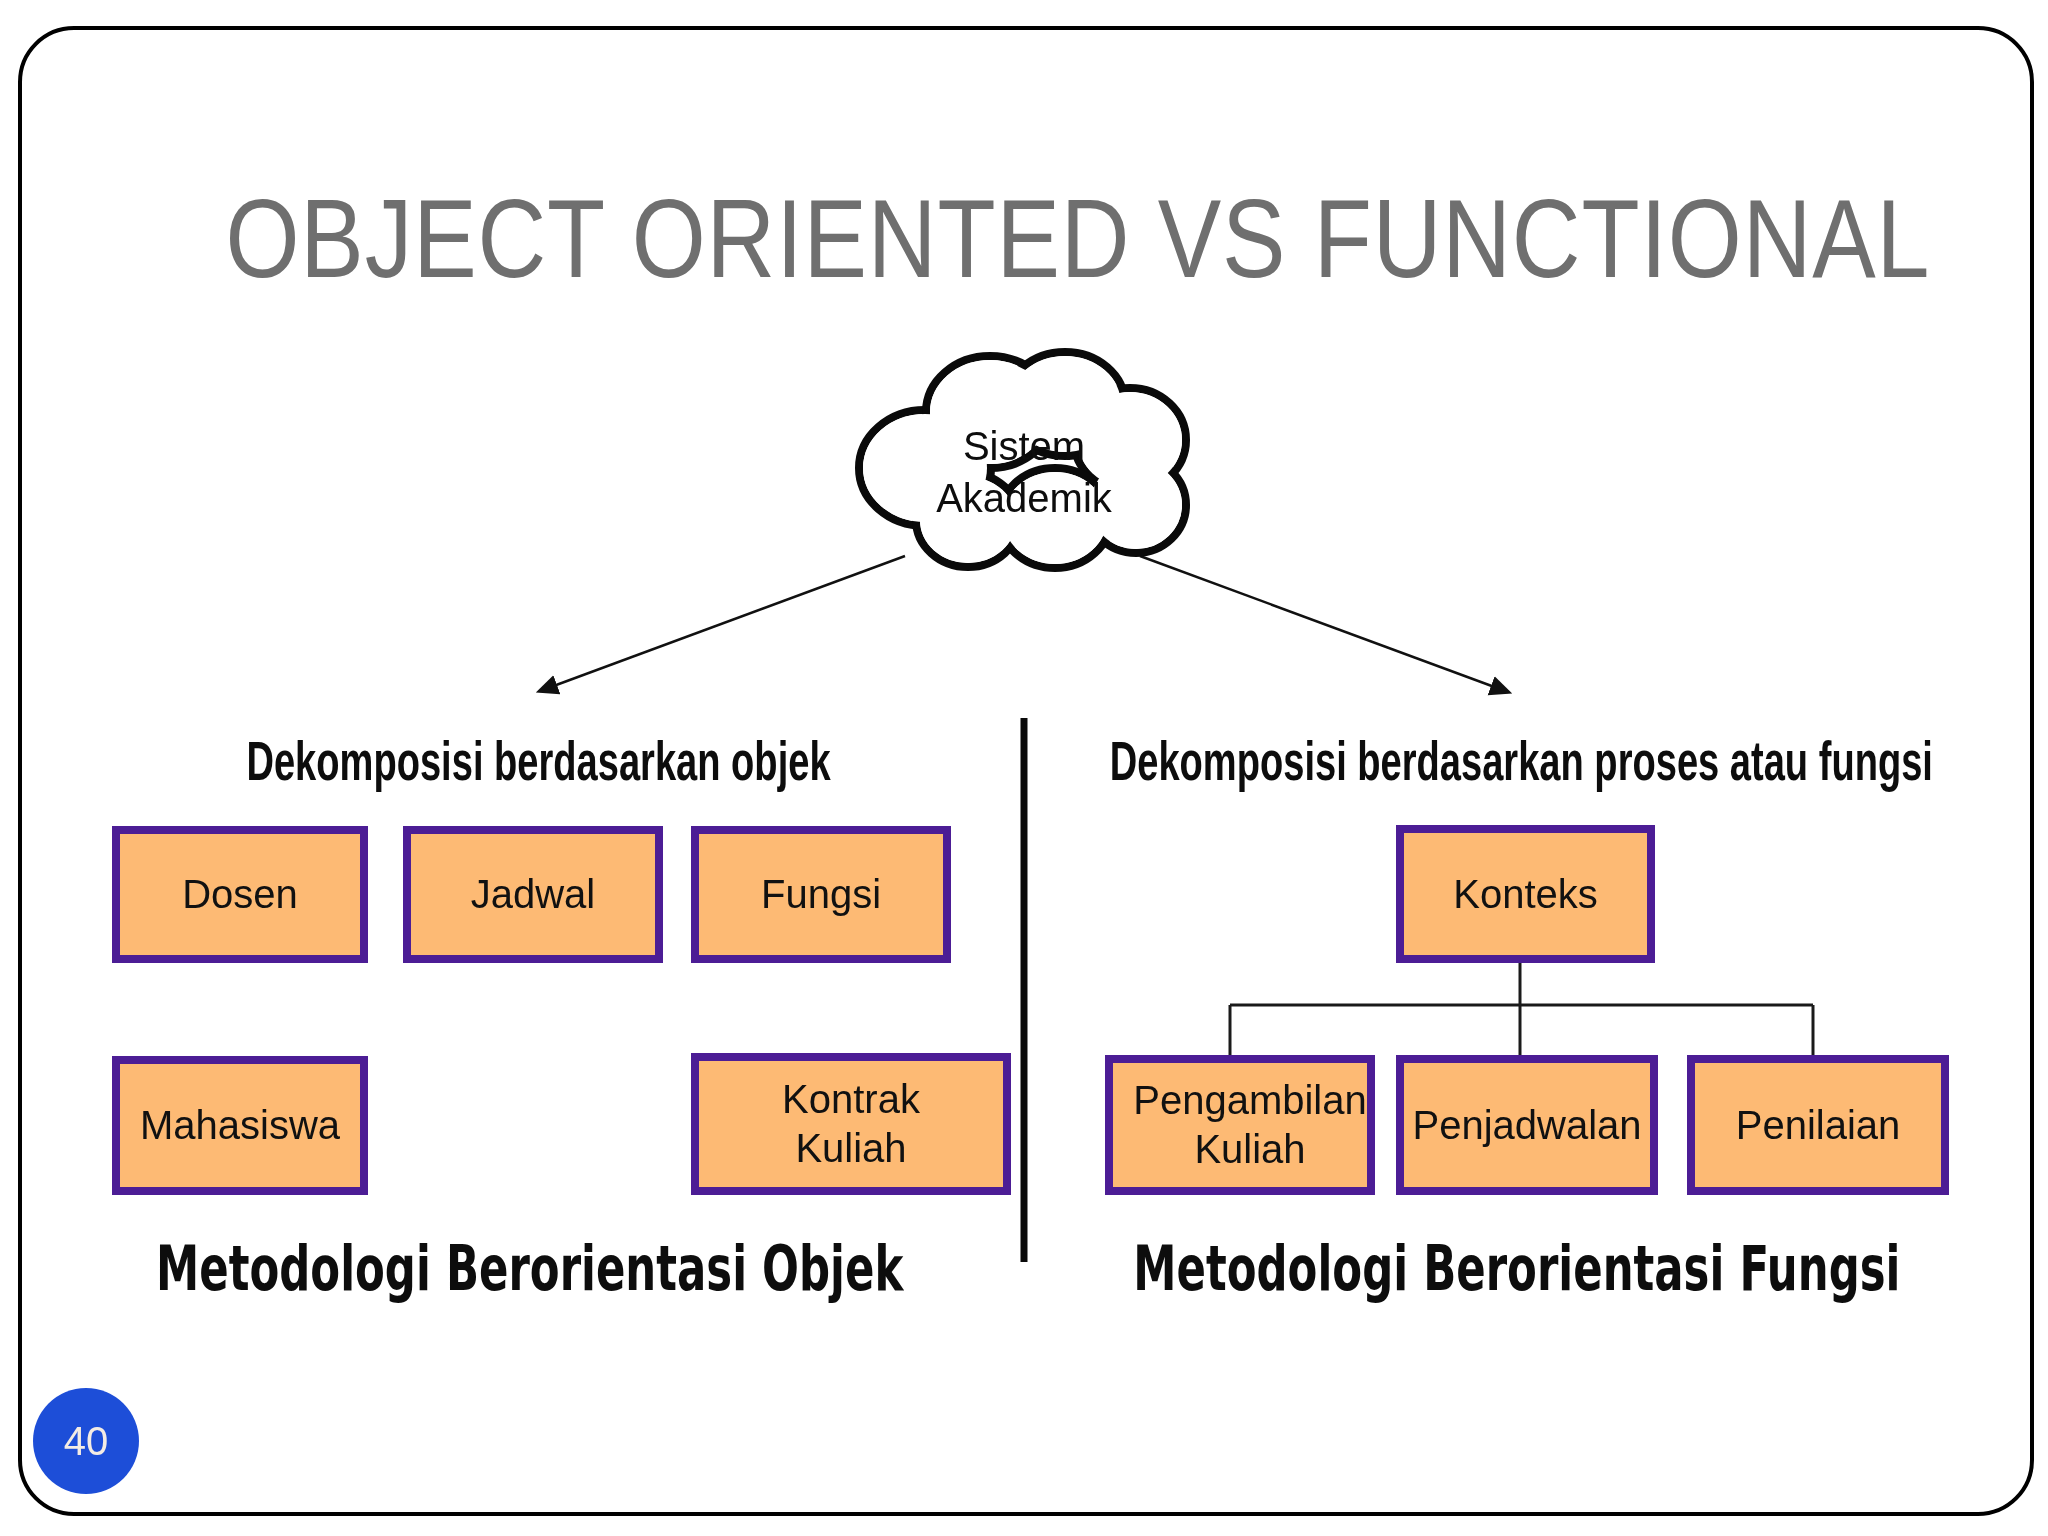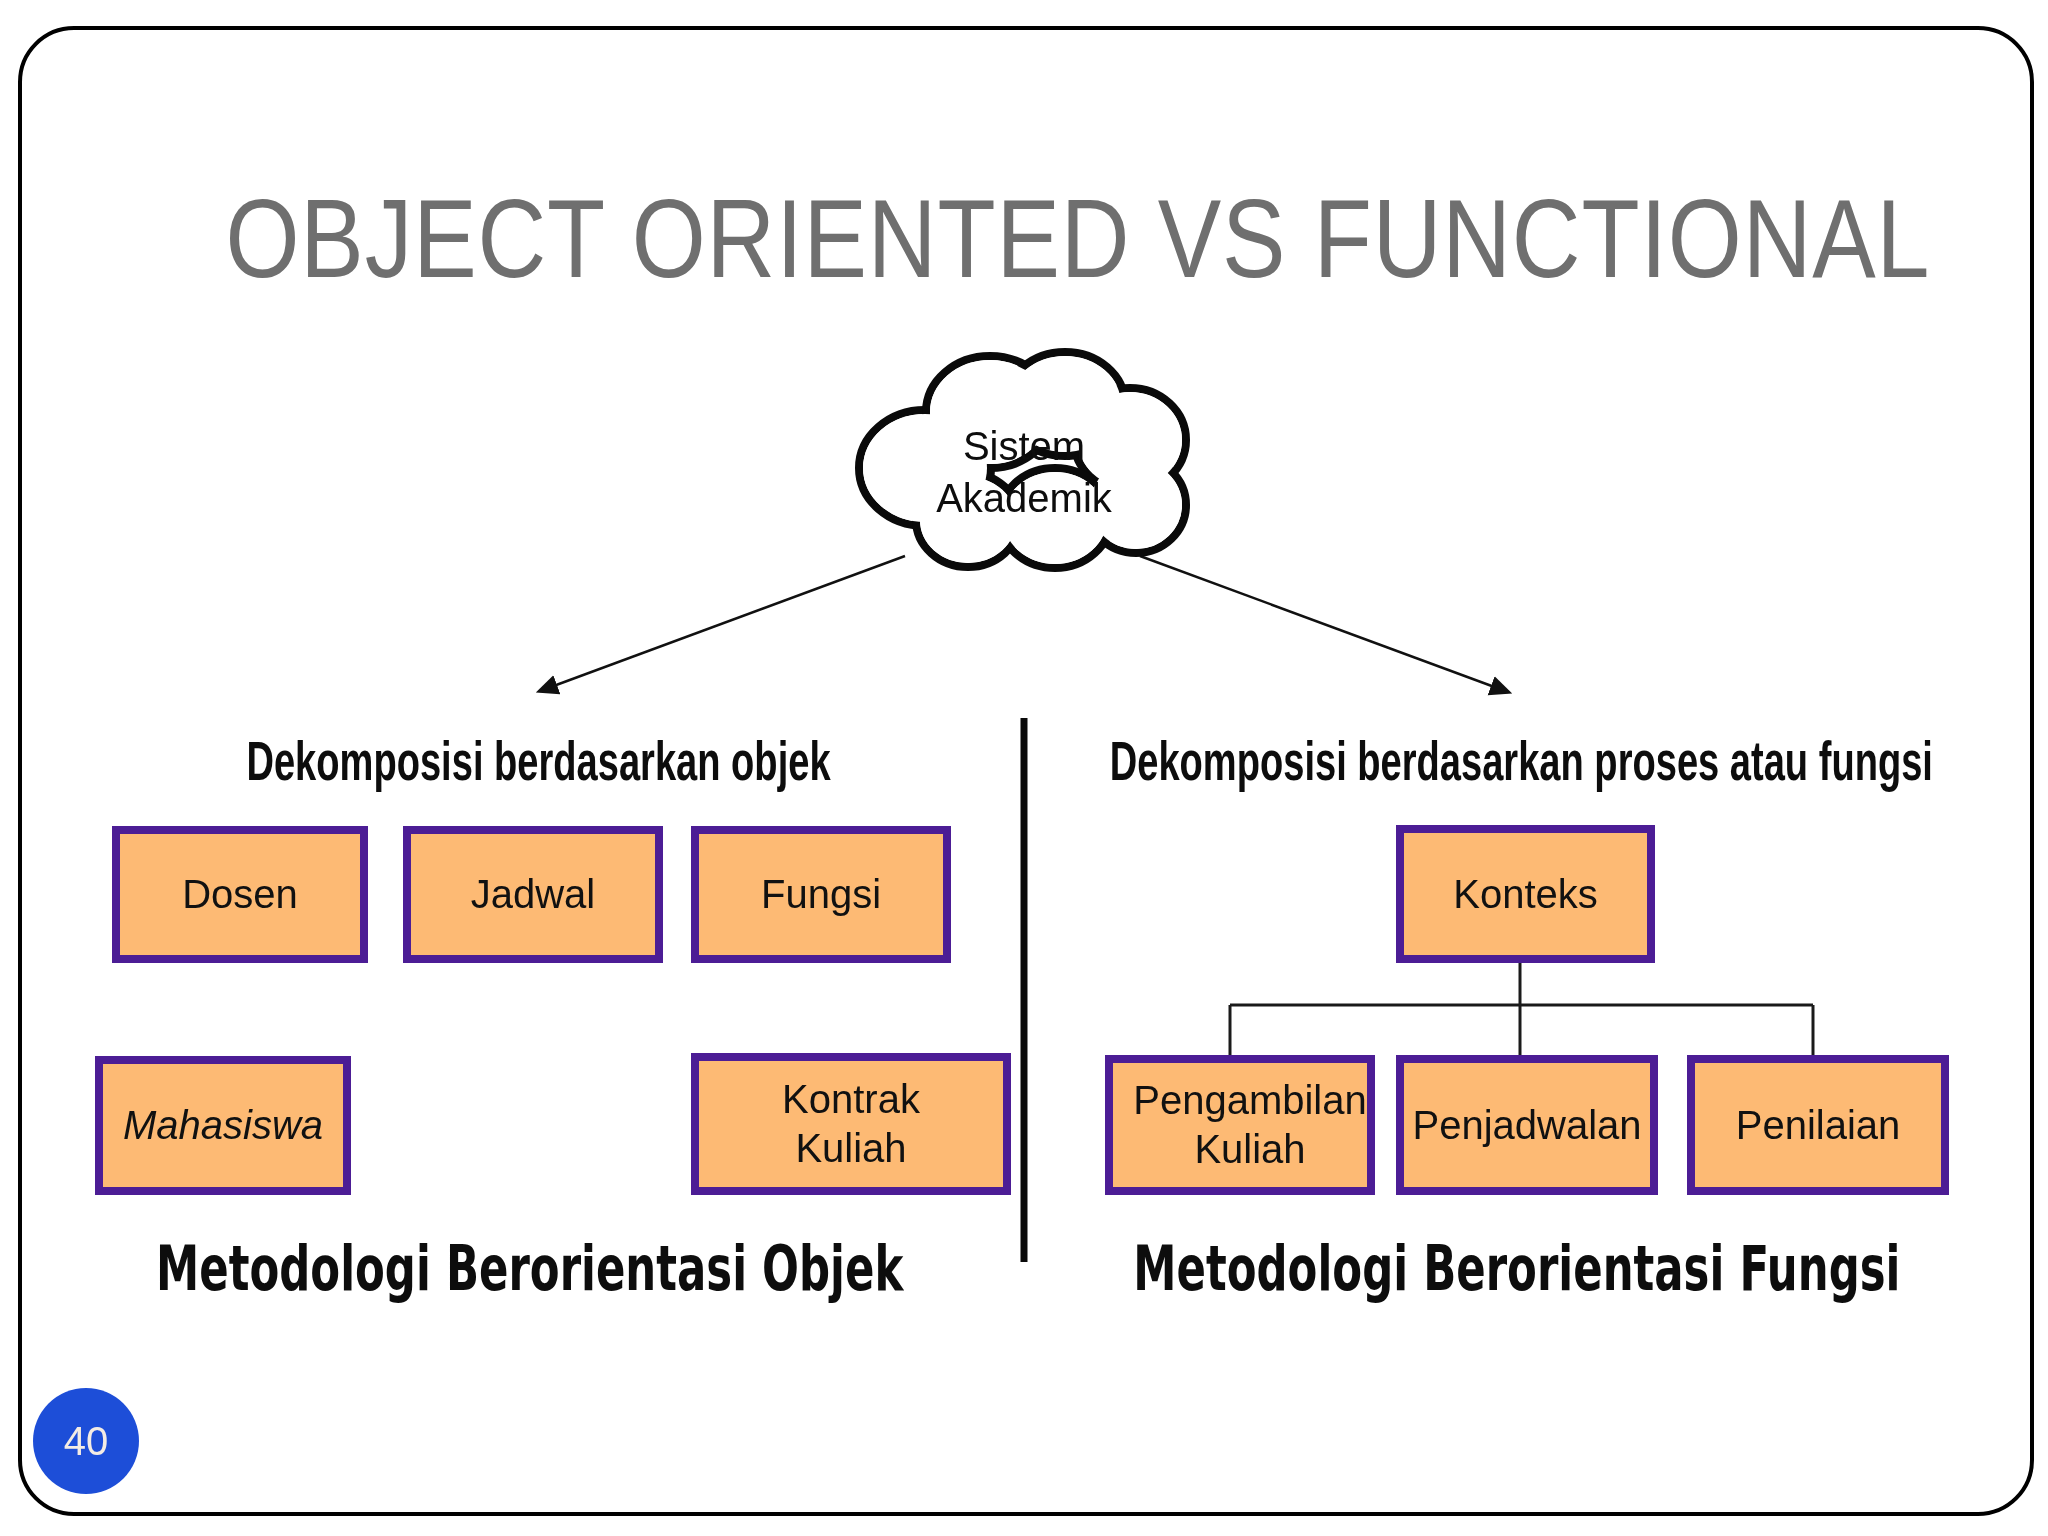--- a/index.html
+++ b/index.html
@@ -110,21 +110,21 @@
 
   <div class="node" style="left:112px; top:826px; width:240px; height:121px;">
     <span>Dosen</span>
   </div>
   <div class="node" style="left:403px; top:826px; width:244px; height:121px;text-align:right;">
     <span>Jadwal</span>
   </div>
   <div class="node" style="left:691px; top:826px; width:244px; height:121px;">
     <span>Fungsi</span>
   </div>
-  <div class="node" style="left:95px; top:1056px; width:240px; height:123px;font-style:italic;">
+  <div class="node" style="left:112px; top:1056px; width:240px; height:123px;">
     <span>Mahasiswa</span>
   </div>
   <div class="node" style="left:691px; top:1053px; width:244px; height:126px; padding:0 30px;">
     <span style="white-space:normal;">Kontrak Kuliah</span>
   </div>
 
   <div class="node" style="left:1396px; top:825px; width:243px; height:122px;">
     <span>Konteks</span>
   </div>
   <div class="node" style="left:1105px; top:1055px; width:246px; height:124px; padding:0 4px;">

